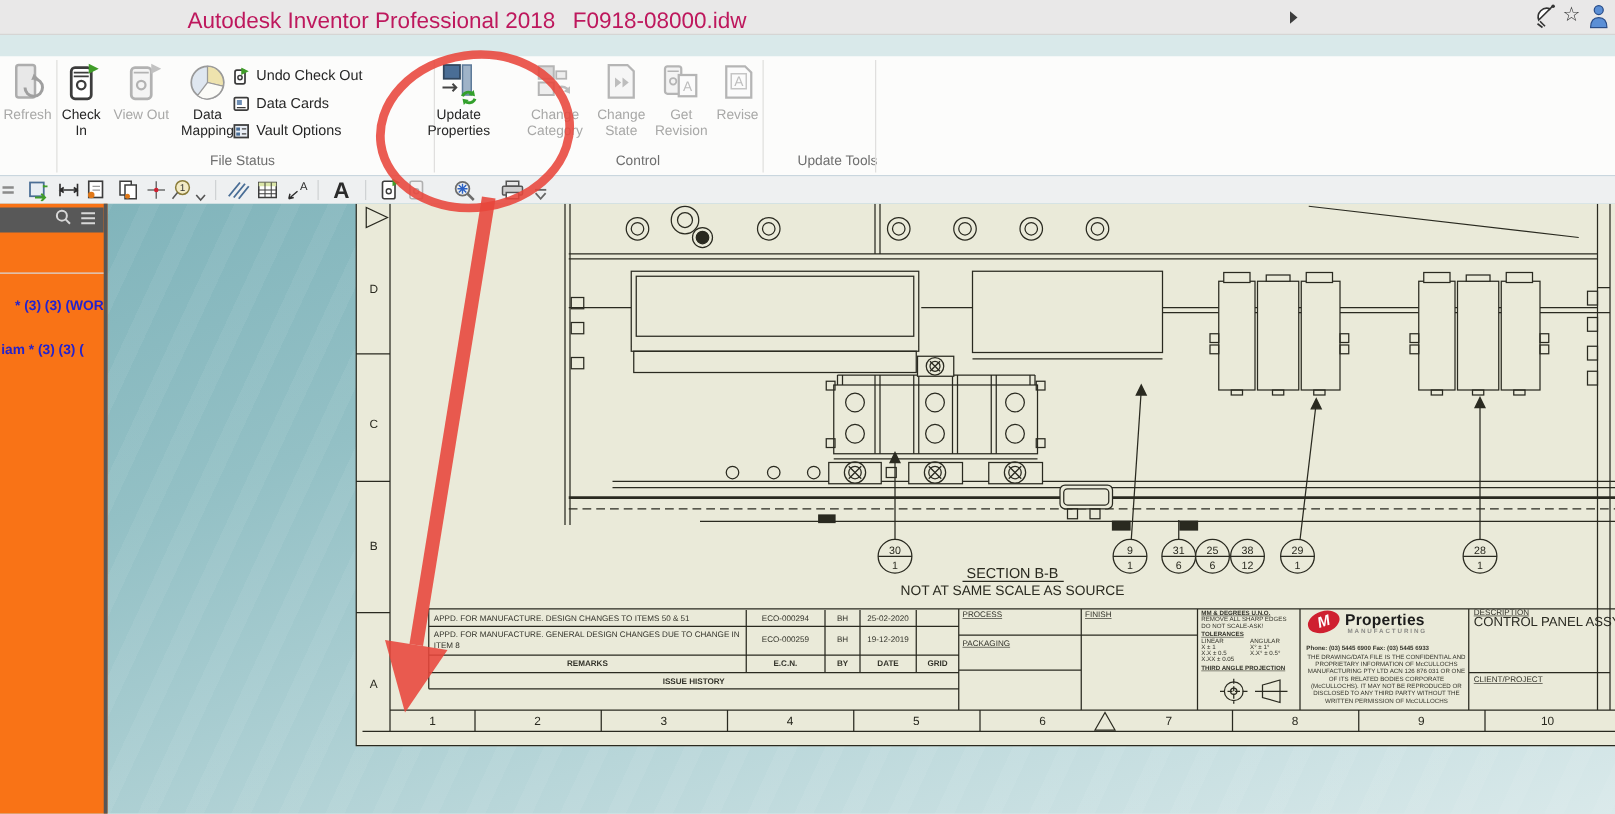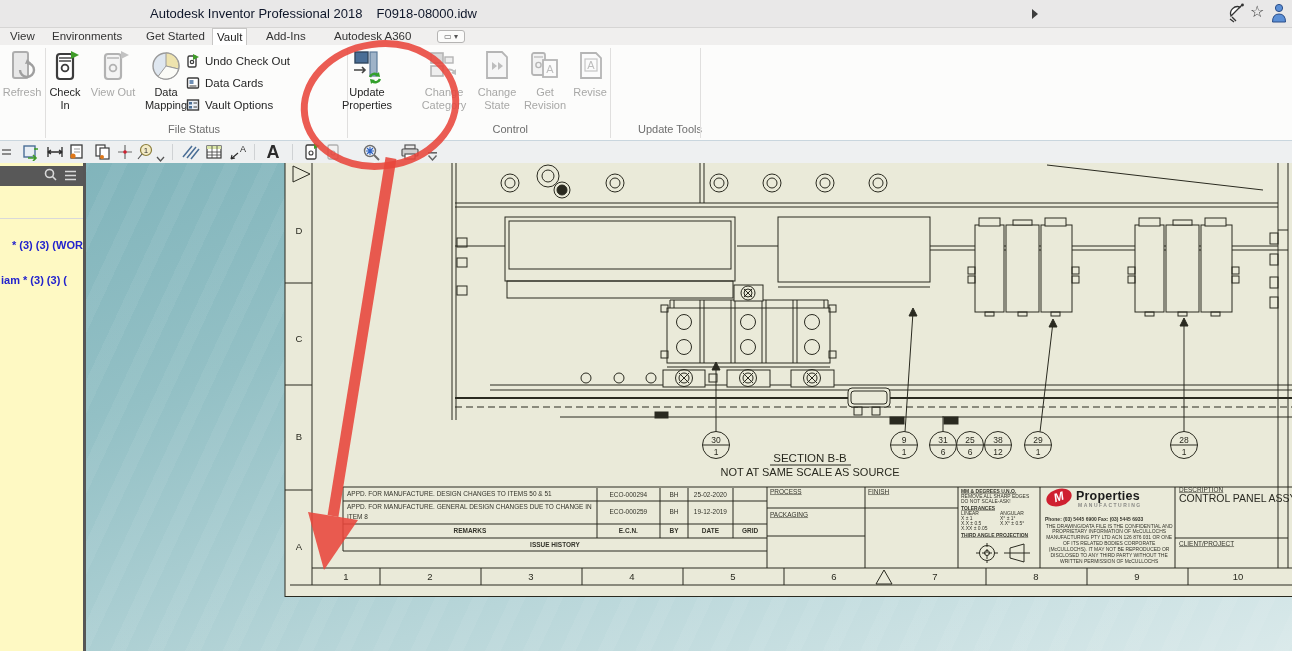--- a/index.html
+++ b/index.html
@@ -3,21 +3,21 @@
 <meta charset="utf-8">
 <style>
   * { margin:0; padding:0; box-sizing:border-box; }
   html,body { width:1292px; height:651px; overflow:hidden;
     font-family:"Liberation Sans", sans-serif; background:#d9e9ea; }
   #page { position:relative; width:1292px; height:651px; }
 
   
   #titlebar { position:absolute; left:0; top:0; width:1292px; height:28px;
     background:#e9e8e8; border-bottom:1px solid #d6d5d4; }
-  #title-text { position:absolute; left:150px; top:6px; font-size:13px; color:#0f172a; white-space:nowrap; }
+  #title-text { position:absolute; left:150px; top:6px; font-size:18px; color:#be185d; white-space:nowrap; }
   #title-text .fname { margin-left:14px; }
   #tb-arrow { position:absolute; left:1032px; top:9px; width:0; height:0;
     border-left:6px solid #3d3d3d; border-top:5px solid transparent; border-bottom:5px solid transparent; }
   #search-box { position:absolute; left:1045px; top:4px; width:180px; height:19px;
     background:#f2f1f0; border:1px solid #c2c1c0; font-size:11px; color:#8a8a8a; padding:0 5px;
     font-family:"Liberation Sans", sans-serif; }
   .tb-ico { position:absolute; top:3px; }
 
   
   #tabrow { position:absolute; left:0; top:28px; width:1292px; height:17px; background:#f0efee; }
@@ -44,21 +44,21 @@
   .tsep { position:absolute; top:3px; width:1px; height:16px; background:#cfd2d4; }
 
   
   #canvas { position:absolute; left:0; top:163px; width:1292px; height:488px;
     background:linear-gradient(160deg,#7fb3ba 0%,#93c0c5 30%,#b8d6d9 65%,#d9e9ea 100%); }
   #canvas .streaks { position:absolute; inset:0;
     background:repeating-linear-gradient(115deg, rgba(255,255,255,.06) 0 14px, rgba(0,0,0,0) 14px 34px); }
   #sheet-svg { position:absolute; left:0; top:0; }
 
   
-  #browser { position:absolute; left:0; top:163px; width:86px; height:488px; background:#fef9c3;
+  #browser { position:absolute; left:0; top:163px; width:86px; height:488px; background:#f97316;
     border-right:3px solid #565656; overflow:hidden; }
   #browser-head { position:absolute; left:0; top:3px; width:83px; height:20px; background:#585858;
     display:flex; align-items:center; justify-content:flex-end; gap:7px; padding-right:6px; }
   #browser-line { position:absolute; left:0; top:55px; width:83px; height:1px; background:#d9d9d9; }
   .bitem { position:absolute; font-size:11px; font-weight:bold; color:#2323cd; white-space:nowrap; }
 
   
   .t54 { position:absolute; font-size:12px; transform:scale(.54); transform-origin:0 0;
     white-space:nowrap; color:#33332a; }
   .t54c { position:absolute; font-size:12px; transform:scale(.54); transform-origin:0 0;
@@ -100,29 +100,20 @@
     </span>
     <span class="tb-ico" style="left:1250px; font-size:16px; color:#333; top:2px;">☆</span>
     <span class="tb-ico" style="left:1271px">
       <svg width="16" height="20" viewBox="0 0 16 20">
           <circle cx="8" cy="5" r="3.6" fill="#5b8fd6" stroke="#2a4d88"></circle>
           <path d="M1.5 19 Q1.5 11 8 11 Q14.5 11 14.5 19 Z" fill="#5b8fd6" stroke="#2a4d88"></path>
         </svg>
     </span>
   </div>
 
-  <div id="tabrow">
-    <span class="tab" style="left:6px">View</span>
-    <span class="tab" style="left:48px">Environments</span>
-    <span class="tab" style="left:142px">Get Started</span>
-    <span class="tab active" style="left:212px">Vault</span>
-    <span class="tab" style="left:262px">Add-Ins</span>
-    <span class="tab" style="left:330px">Autodesk A360</span>
-    <span id="tab-dd">▭ ▾</span>
-  </div>
 
   <div id="ribbon">
 
     <div class="rbtn" style="left:0; width:44px">
       <svg class="ric" width="32" height="34" viewBox="0 0 32 34">
         <rect x="7" y="2" width="15" height="26" rx="2" fill="#e8e8e8" stroke="#adadad" stroke-width="2"></rect>
         <path d="M14 20 a7 7 0 1 0 7 -7" fill="none" stroke="#9f9f9f" stroke-width="2.4"></path>
         <path d="M21 9 l4 4 -6 1 Z" fill="#9f9f9f"></path>
       </svg>
       <div class="rlabel dis">Refresh</div>

